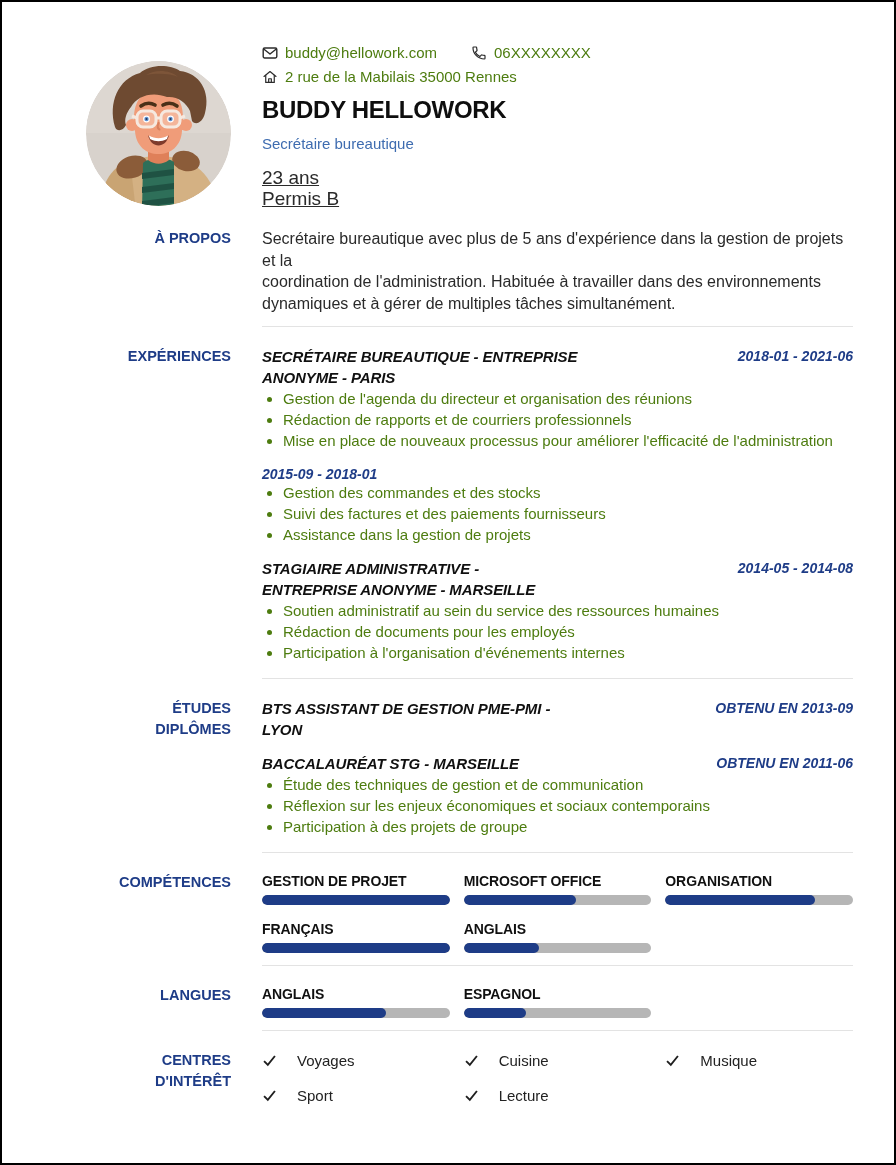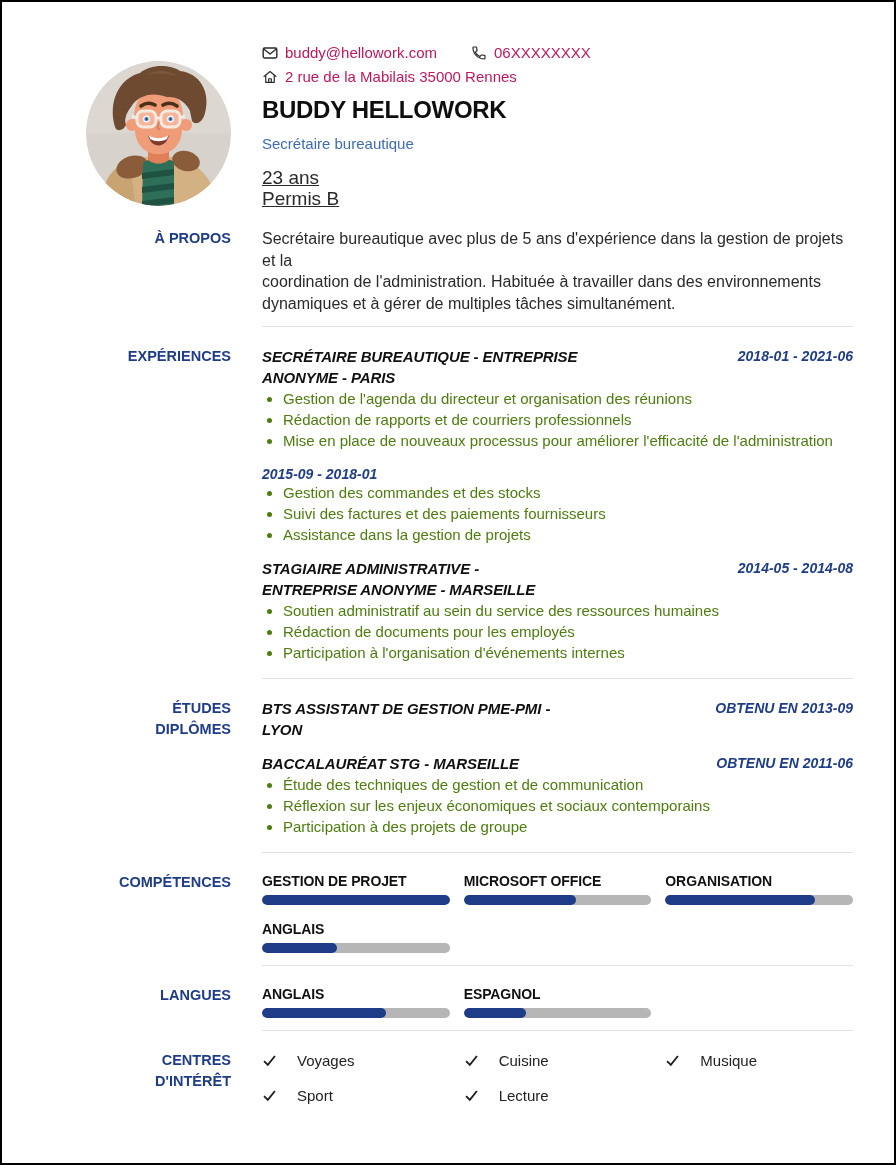--- a/index.html
+++ b/index.html
@@ -15,21 +15,21 @@
   }
 
   
   .header { position: relative; padding: 42px 41px 0 260px; min-height: 206px; }
   .avatar {
     position: absolute; left: 84px; top: 59px;
     width: 145px; height: 145px; border-radius: 50%; overflow: hidden;
   }
   .avatar svg { display: block; }
 
-  .contact-row { display: flex; gap: 34px; align-items: center; font-size: 15px; color: #be185d; margin-bottom: 7px; }
+  .contact-row { display: flex; gap: 34px; align-items: center; font-size: 15px; color: #4d7c0f; margin-bottom: 7px; }
   .contact-item { display: flex; align-items: center; gap: 7px; }
   .contact-item svg { display: block; }
 
   .person-name { margin: 11px 0 0; font-size: 24px; font-weight: 700; letter-spacing: -0.3px; color: #0e0e0e; }
   .subtitle { margin-top: 11px; font-size: 15px; color: var(--subtitle-blue, #3e6cb0); }
   .meta { margin-top: 15px; font-size: 19px; line-height: 21px; color: #2a2a2a; text-decoration: underline; }
 
   
   .sections { padding: 0 41px 0 81px; }
   .section { display: grid; grid-template-columns: 148px 1fr; column-gap: 31px; }
@@ -259,20 +259,26 @@
               <div class="bar-fill" style="width: 60%;"></div>
             </div>
           </div>
             <div class="bar-item">
             <div class="bar-name">ORGANISATION</div>
             <div class="bar-track">
               <div class="bar-fill" style="width: 80%;"></div>
             </div>
           </div>
             <div class="bar-item">
+            <div class="bar-name">FRANÇAIS</div>
+            <div class="bar-track">
+              <div class="bar-fill" style="width: 100%;"></div>
+            </div>
+          </div>
+            <div class="bar-item">
             <div class="bar-name">ANGLAIS</div>
             <div class="bar-track">
               <div class="bar-fill" style="width: 40%;"></div>
             </div>
           </div>
           </div>
       </div>
     </div>
 
     <div class="section">

